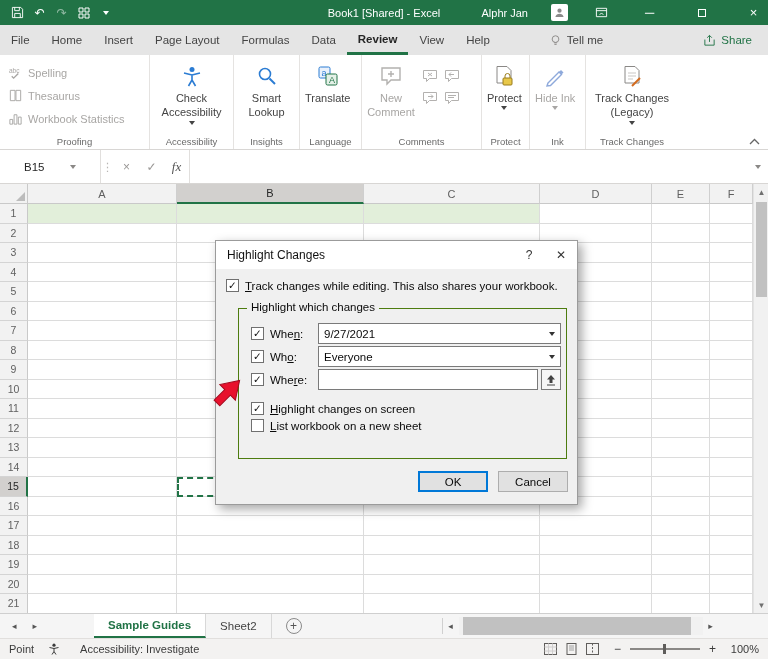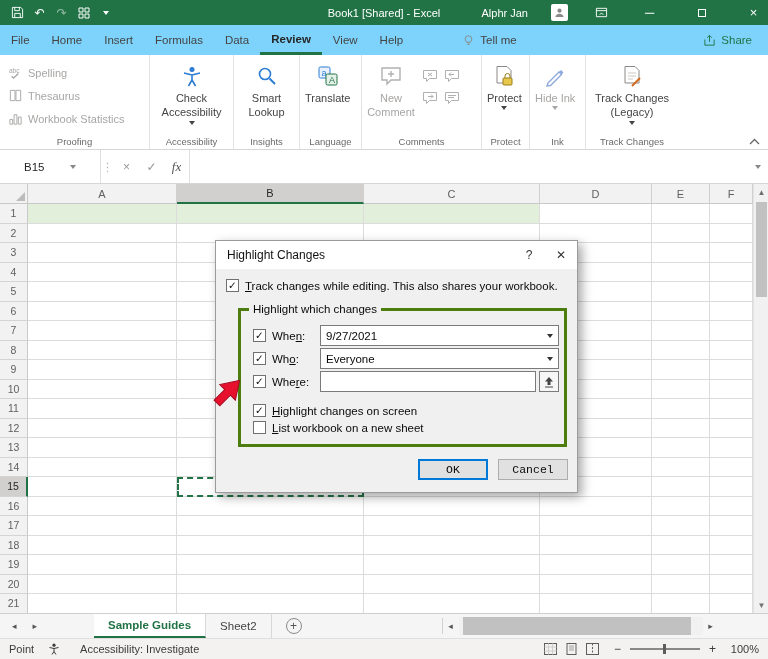--- a/index.html
+++ b/index.html
@@ -13,21 +13,21 @@
 .tb-icon{width:21px;height:21px;display:inline-flex;align-items:center;justify-content:center;color:#fff;font-size:12px}
 .dim{opacity:.5}
 .tb-title{position:absolute;left:0;right:0;text-align:center;font-size:11px;pointer-events:none}
 .tb-right{margin-left:auto;display:flex;align-items:center;gap:23px;z-index:2}
 .avatar{width:17px;height:17px;background:#fff;border-radius:2px;display:inline-flex;align-items:center;justify-content:center}
 .win-btn{width:29px;height:25px;display:inline-flex;align-items:center;justify-content:center;font-size:13px}
 .maxbox{width:8px;height:8px;border:1px solid #fff;display:inline-block}
 .caret{display:inline-block;width:0;height:0;border-left:3px solid transparent;border-right:3px solid transparent;border-top:4px solid currentColor;vertical-align:middle}
 
 
-.tabrow{position:absolute;left:0;top:25px;width:768px;height:30px;background:#7dd3fc;display:flex;align-items:stretch;font-size:11.5px;color:#444}
+.tabrow{position:absolute;left:0;top:25px;width:768px;height:30px;background:#e5e5e5;display:flex;align-items:stretch;font-size:11.5px;color:#444}
 .rtab{padding:0 11px;display:flex;align-items:center}
 .rtab.active{font-weight:bold;color:#262626;border-bottom:3px solid #217346}
 .tellme{display:flex;align-items:center;gap:5px;margin-left:48px;color:#444}
 .share{display:flex;align-items:center;gap:5px;margin-left:auto;margin-right:16px;color:#217346}
 
 
 .ribbon{position:absolute;left:0;top:55px;width:768px;height:95px;background:#fff;border-bottom:1px solid #d8d6d4;display:flex}
 .rgroup{position:relative;height:100%;border-right:1px solid #e5e3e1;padding:2px 1px 14px 1px;display:flex;align-items:flex-start}
 .rg-label{position:absolute;bottom:2px;left:0;right:0;text-align:center;font-size:9.5px;color:#6a6a6a}
 .smalls{display:flex;flex-direction:column;padding:4px 2px}
@@ -94,33 +94,33 @@
 
 
 .dialog{position:absolute;left:215px;top:240px;width:363px;background:#f0f0f0;border:1px solid #9b9b9b;box-shadow:4px 4px 10px rgba(0,0,0,.35);z-index:50;font-size:11.5px;color:#0a0a0a}
 .dlg-title{height:28px;background:#fff;display:flex;align-items:center;padding-left:11px;font-size:12px;color:#111}
 .dlg-tbtns{margin-left:auto;display:flex}
 .dlg-tbtn{width:32px;height:28px;display:flex;align-items:center;justify-content:center;color:#333;font-size:12px}
 .dlg-body{padding:10px 8px 8px 10px}
 .chkrow{display:flex;align-items:center;margin-bottom:2px}
 .chk{width:13px;height:13px;border:1px solid #707070;background:#fff;display:inline-flex;align-items:center;justify-content:center;font-size:10.5px;color:#111;margin-right:6px;flex:none;line-height:1}
 .u{text-decoration:underline}
-.groupbox{position:relative;border:3px solid #4d7c0f;margin:16px 2px 0 12px;padding:14px 5px 8px 12px}
+.groupbox{position:relative;border:1px solid #4d7c0f;margin:16px 2px 0 12px;padding:14px 5px 24px 12px}
 .gb-label{position:absolute;top:-8px;left:8px;background:#f0f0f0;padding:0 4px}
 .fieldrow{display:flex;align-items:center;margin-bottom:2px;height:21px}
 .fieldrow.last{margin-bottom:12px}
 .flabel{width:48px}
 .combo{flex:1;height:21px;background:#fff;border:1px solid #7a7a7a;display:flex;align-items:center;padding-left:5px}
 .combo .cval{flex:1}
 .combo-btn{width:17px;height:100%;display:flex;align-items:center;justify-content:center}
 .combo-btn .caret{border-top-color:#333}
 .whereinput{flex:1;height:21px;border:1px solid #7a7a7a;background:#fff;padding:0 4px;font:inherit;min-width:0}
 .refbtn{width:20px;height:21px;margin-left:3px;border:1px solid #7a7a7a;background:#f6f6f6;display:flex;align-items:center;justify-content:center;padding:0}
 .btnrow{display:flex;justify-content:flex-end;gap:10px;margin:12px 1px 4px 0}
-.dbtn{width:70px;height:21px;background:#e1e1e1;border:1px solid #adadad;font-family:Liberation Mono, monospace;font-size:11.5px;display:flex;align-items:center;justify-content:center;color:#0a0a0a}
+.dbtn{width:70px;height:21px;background:#e1e1e1;border:1px solid #adadad;font-family:Liberation Sans, sans-serif;font-size:11.5px;display:flex;align-items:center;justify-content:center;color:#0a0a0a}
 .dbtn.default{border-color:#0078d7;box-shadow:inset 0 0 0 1px #0078d7}
 
 
 .annot{position:absolute;left:206px;top:368px;z-index:60;pointer-events:none}
 </style>
 </head>
 <body>
 
 <div class="titlebar">
   <div class="qat">
@@ -162,20 +162,21 @@
         <span class="maxbox"></span>
       </span>
     <span class="win-btn">×</span>
   </div>
 </div>
 
 <div class="tabrow">
   <span class="rtab">File</span>
   <span class="rtab">Home</span>
   <span class="rtab">Insert</span>
+  <span class="rtab">Page Layout</span>
   <span class="rtab">Formulas</span>
   <span class="rtab">Data</span>
   <span class="rtab active">Review</span>
   <span class="rtab">View</span>
   <span class="rtab">Help</span>
   <span class="tellme">
     <span>
       <svg width="13" height="13" viewBox="0 0 14 14">
           <circle cx="7" cy="5.5" r="3.6" fill="none" stroke="#8a8886"></circle>
           <path d="M5.5 9.5h3M5.8 11.2h2.4" stroke="#8a8886"></path>

